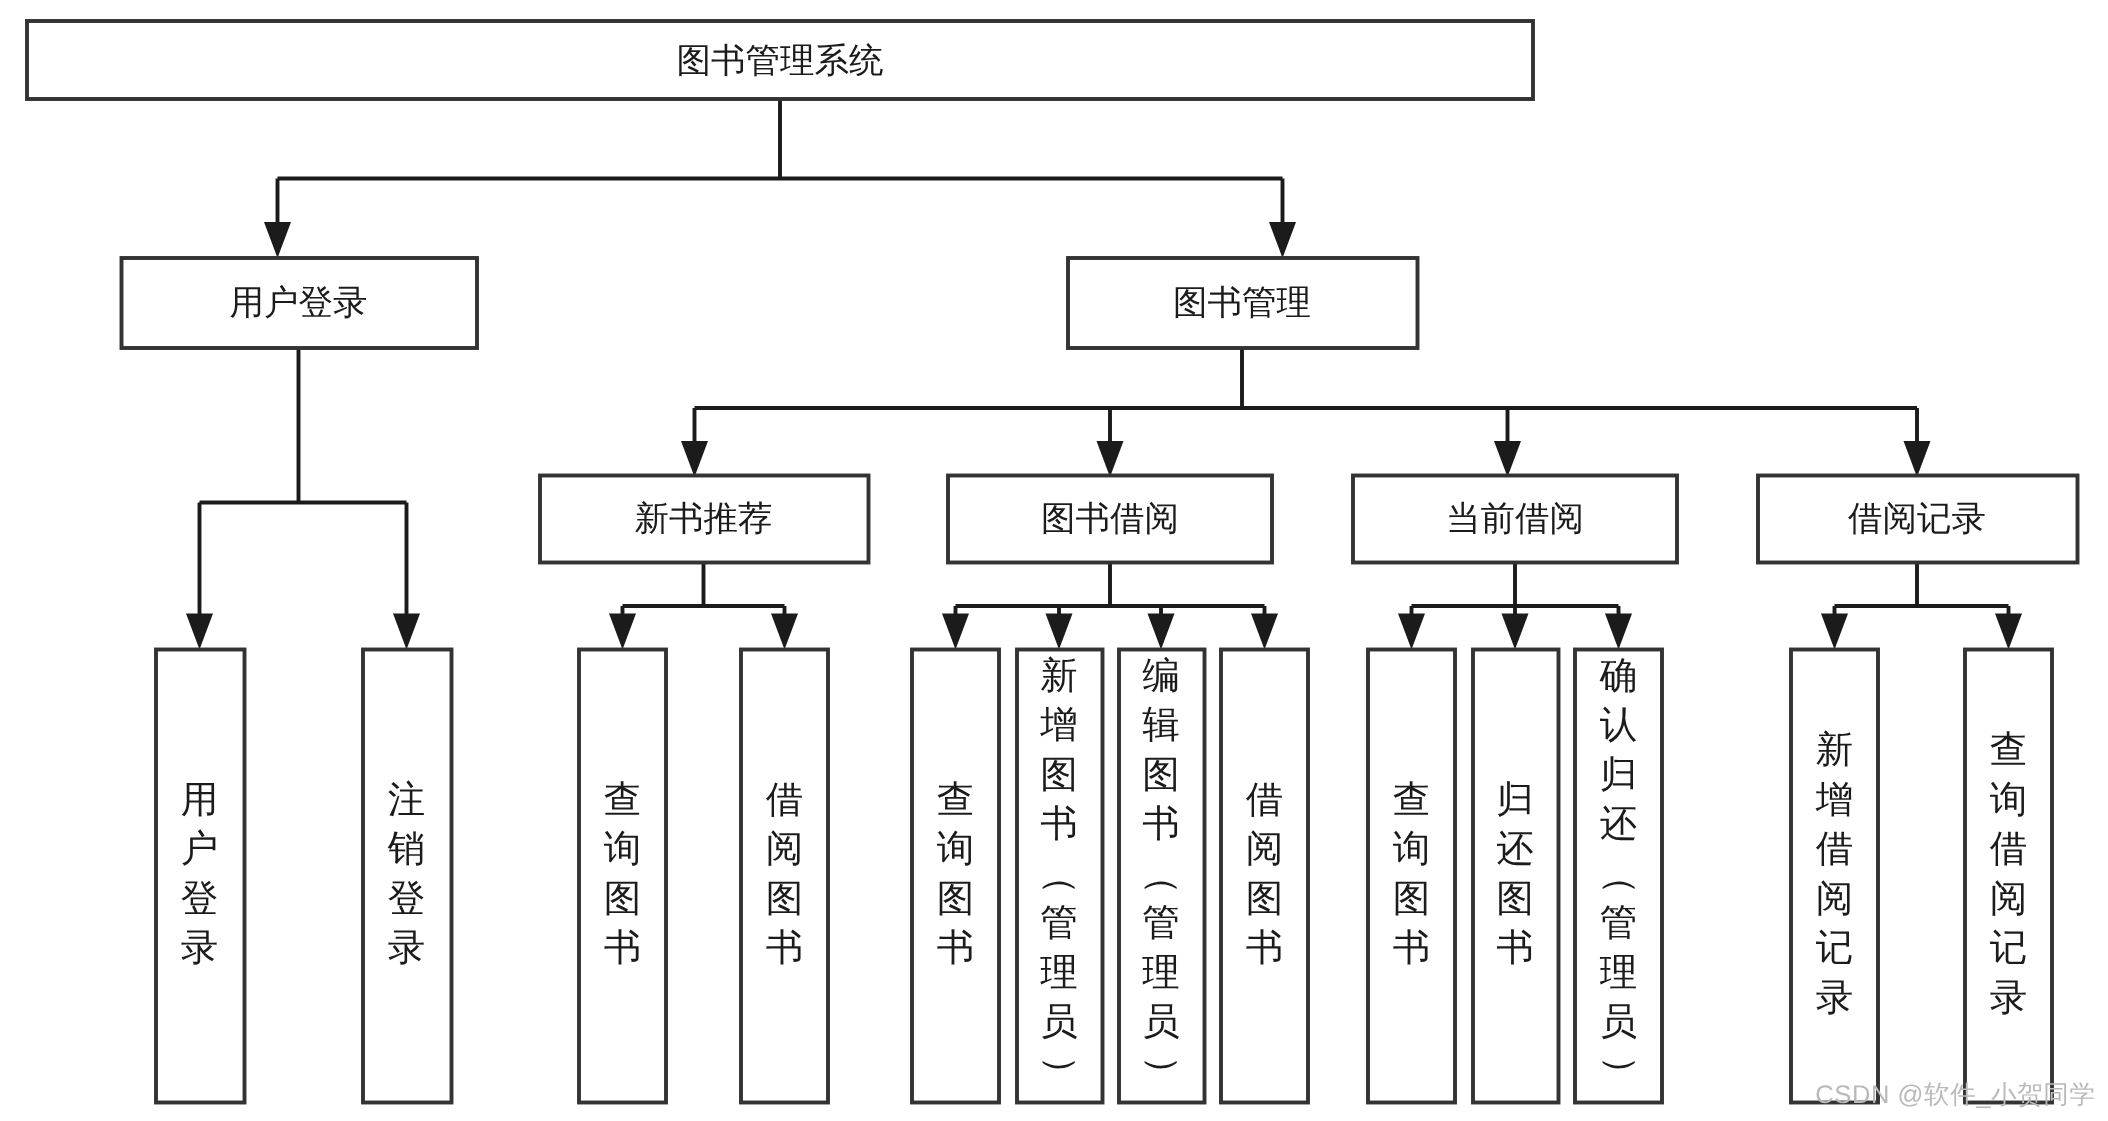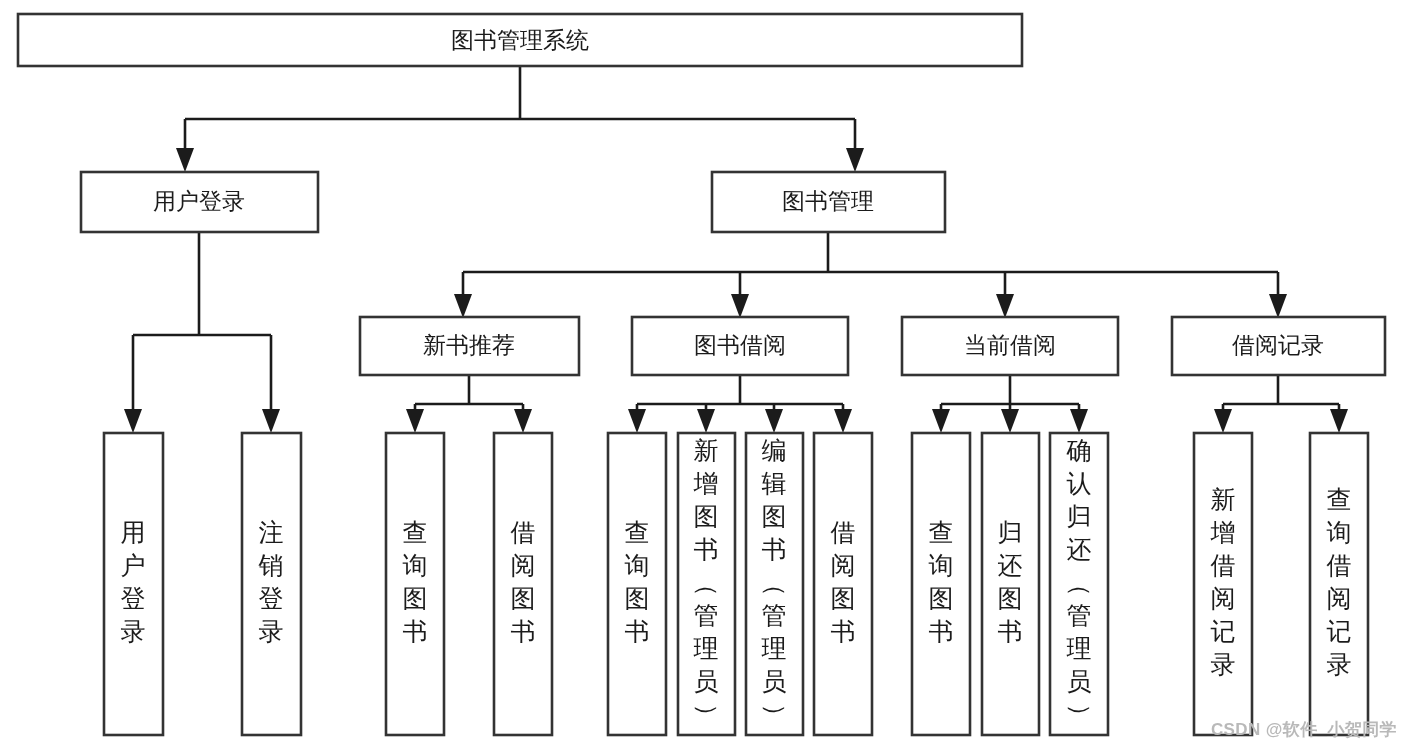--- a/index.html
+++ b/index.html
@@ -58,21 +58,20 @@
   .watermark {
     position: absolute;
     right: 8px;
     bottom: 6px;
     font-family: "Liberation Sans", "DejaVu Sans", sans-serif;
     font-size: 17px;
     color: #b9b9b9;
     white-space: nowrap;
     letter-spacing: 0.4px;
     pointer-events: none;
-    font-weight: bold;
   }
 </style>
 </head>
 <body>
 
 <div id="diagram-root">
   <svg class="diagram" viewBox="0 0 1405 747" xmlns="http://www.w3.org/2000/svg">
 
     <defs>
       <g id="ah">

